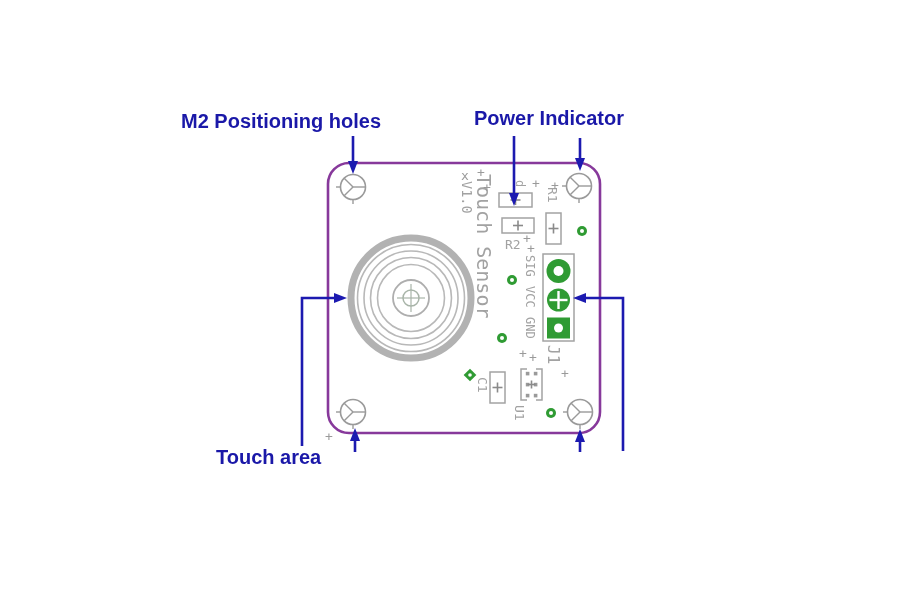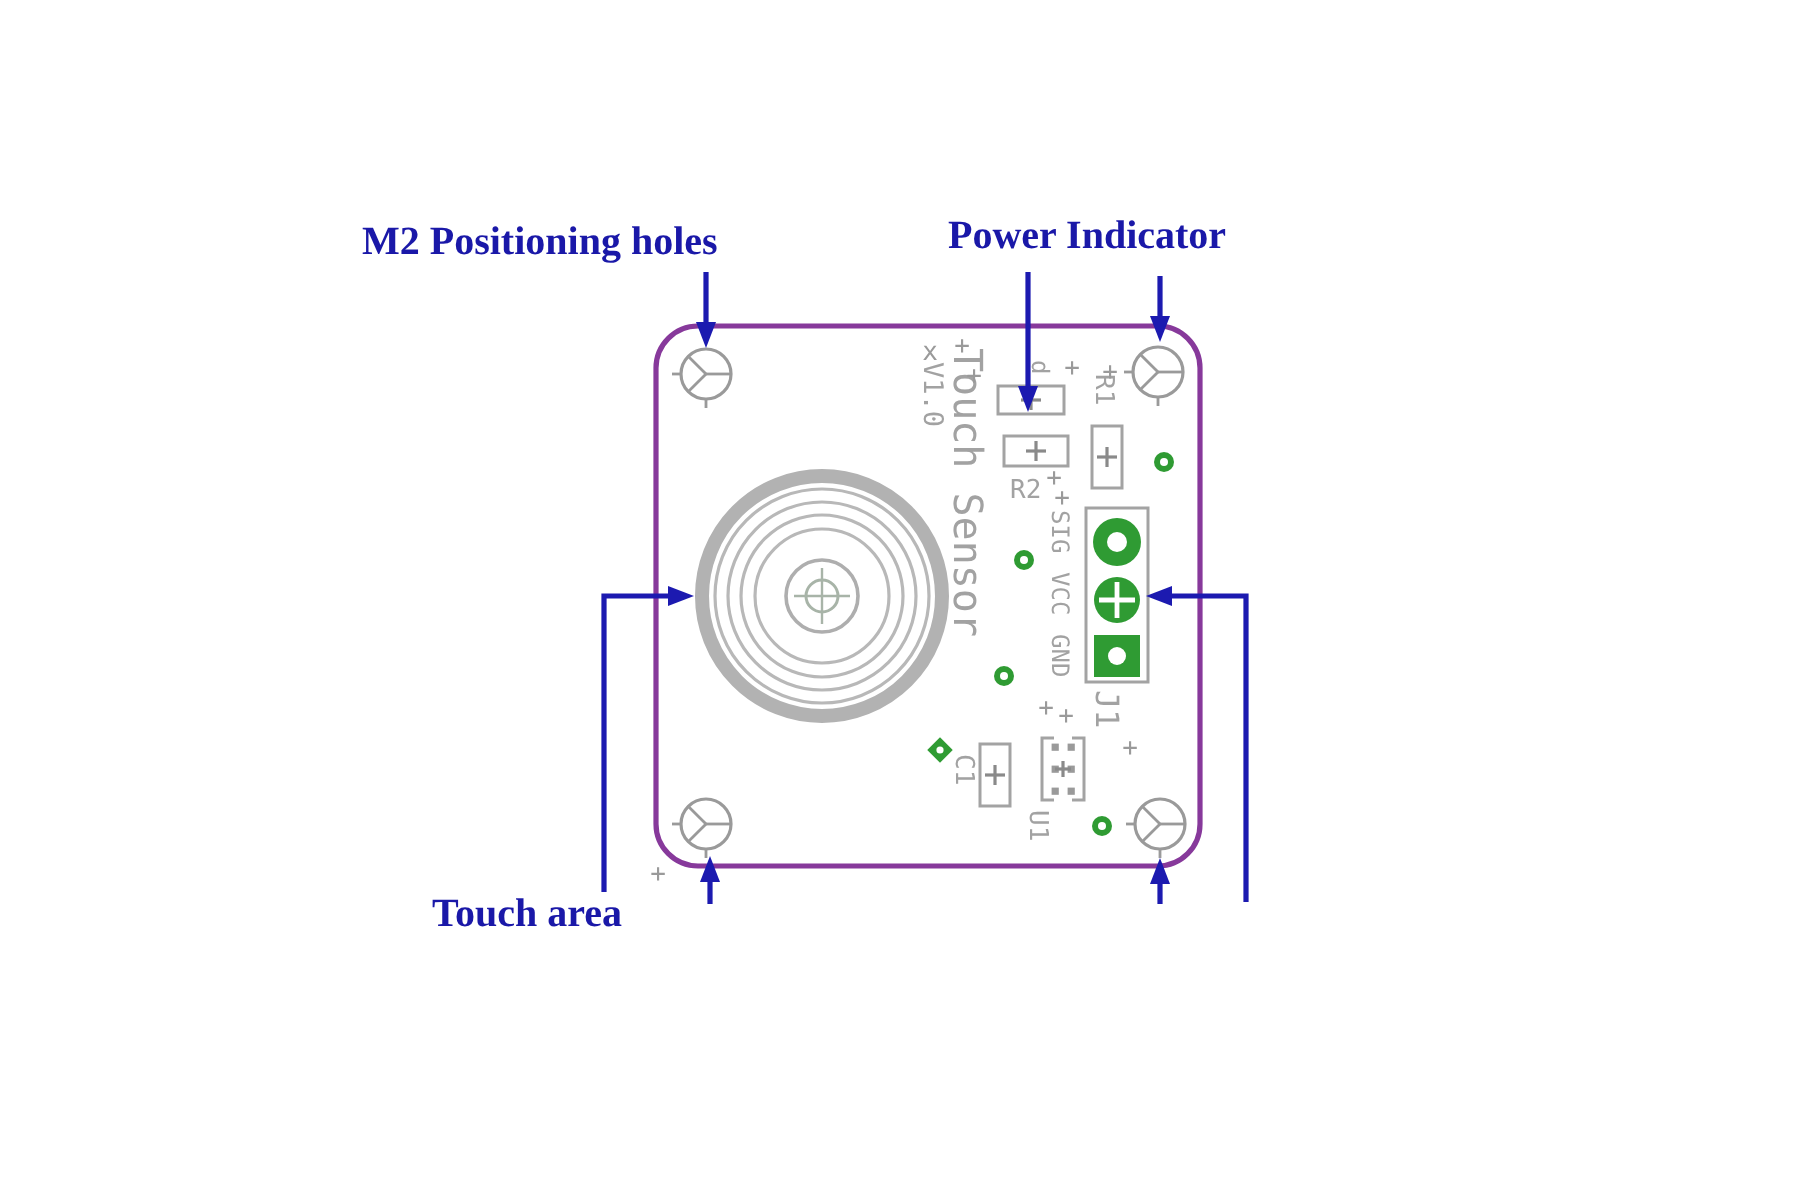--- a/index.html
+++ b/index.html
@@ -1,19 +1,19 @@
 <!DOCTYPE html>
 <html><head>
 <meta charset="utf-8">
 <style>
   html,body{margin:0;padding:0;background:#ffffff;}
   #canvas{position:relative;width:909px;height:590px;background:#ffffff;overflow:hidden;
           font-family:"Liberation Sans", sans-serif;}
   .ann{position:absolute;color:#1a18a8;font-weight:bold;font-size:20px;white-space:nowrap;
-       font-family:Liberation Serif, serif;}
+       font-family:Liberation Sans, sans-serif;}
   svg{position:absolute;left:0;top:0;}
   .silk{fill:#a2a2a2;font-family:"DejaVu Sans Mono", monospace;}
   .mark{fill:#9a9a9a;font-family:"DejaVu Sans Mono", monospace;font-size:13px;text-anchor:middle;}
   .comp{fill:none;stroke:#a3a3a3;stroke-width:1.5;}
   .plus{stroke:#8a8a8a;stroke-width:1.6;}
   .arrow{stroke:#1c1ab0;stroke-width:2.6;fill:none;}
   .head{fill:#1c1ab0;stroke:none;}
   .holeline{stroke:#9a9a9a;stroke-width:1.4;}
 </style>
 </head>

